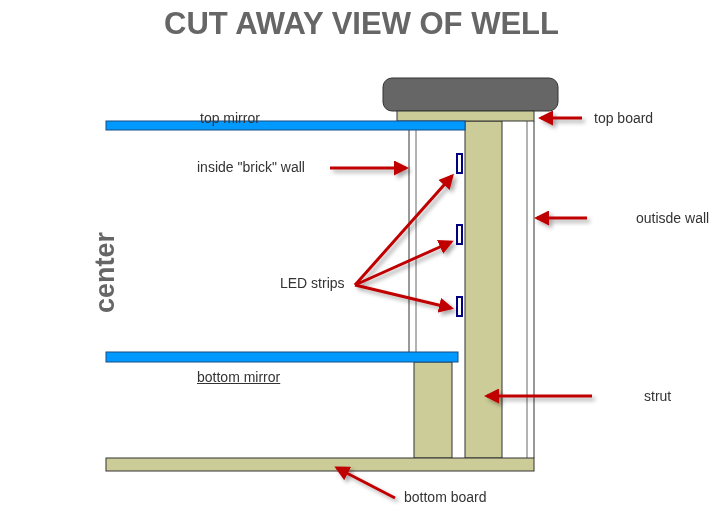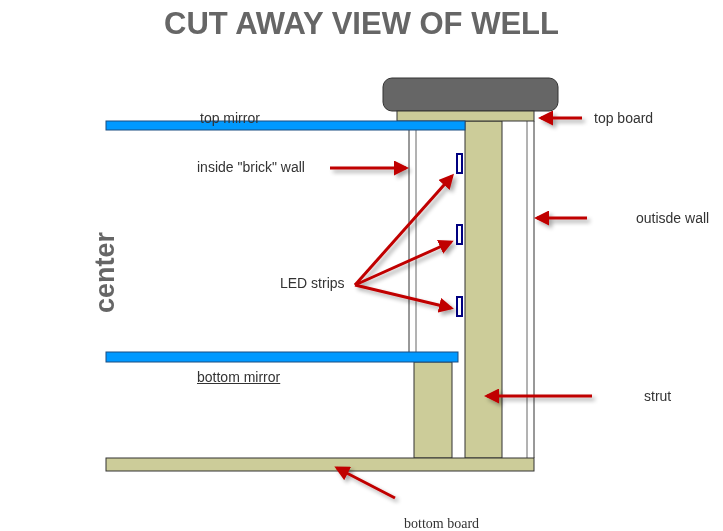--- a/index.html
+++ b/index.html
@@ -87,14 +87,14 @@
   <div class="title">CUT AWAY VIEW OF WELL</div>
   <div class="center-lbl">center</div>
 
   <div class="lbl" style="left:200px; top:110px;">top mirror</div>
   <div class="lbl" style="left:594px; top:110px;">top board</div>
   <div class="lbl" style="left:197px; top:159px;">inside "brick" wall</div>
   <div class="lbl" style="left:598px; top:210px;margin-left:38px;">outisde wall</div>
   <div class="lbl" style="left:280px; top:275px;">LED strips</div>
   <div class="lbl" style="left:197px; top:369px;text-decoration:underline;">bottom mirror</div>
   <div class="lbl" style="left:607px; top:388px;margin-left:37px;">strut</div>
-  <div class="lbl" style="left:404px; top:516px;font-family:Liberation Serif, serif;">bottom board</div>
+  <div class="lbl" style="left:404px; top:489px;">bottom board</div>
 </div>
 
 </body></html>

